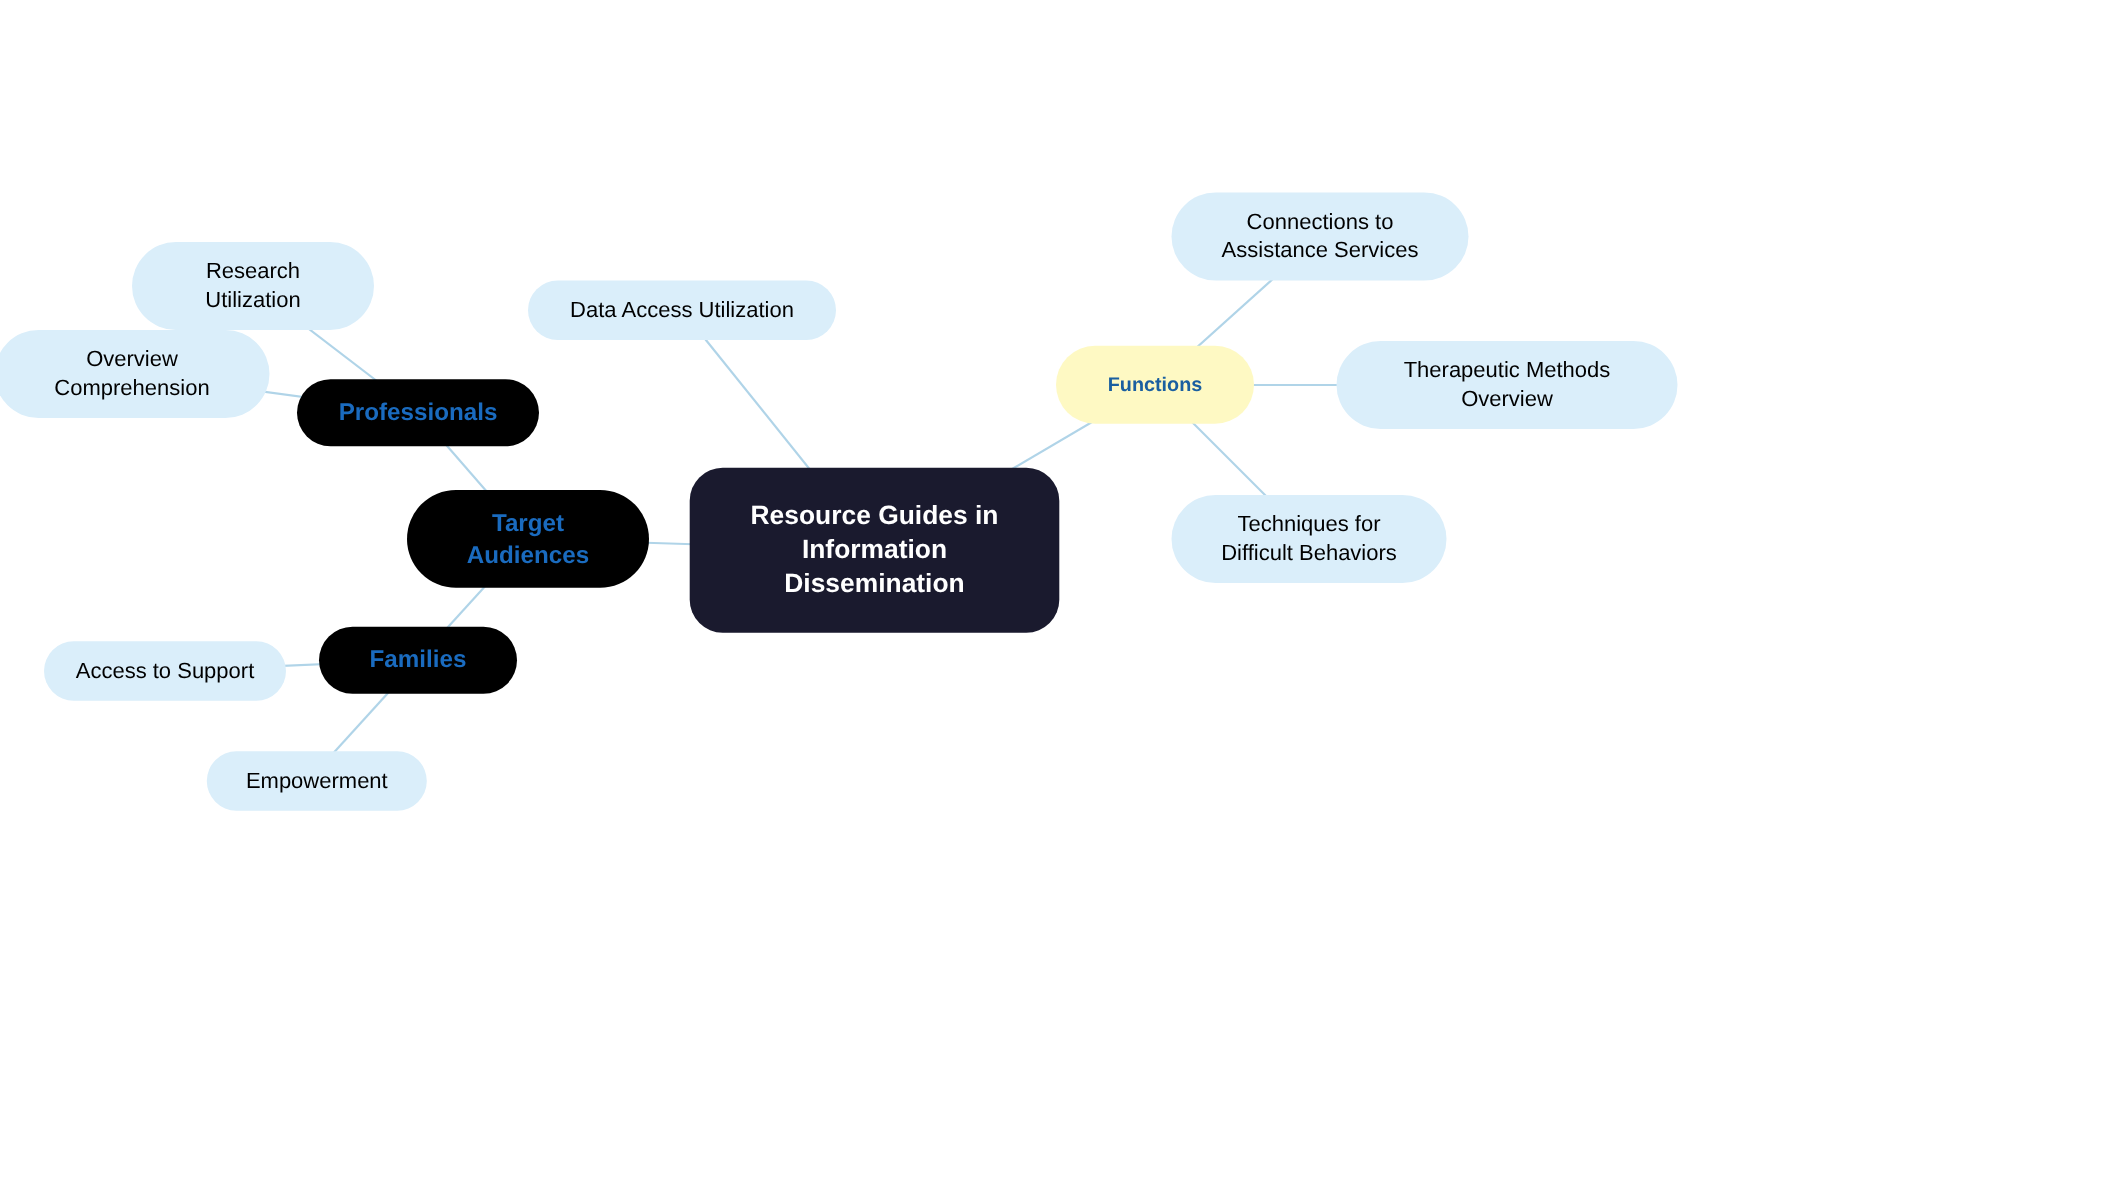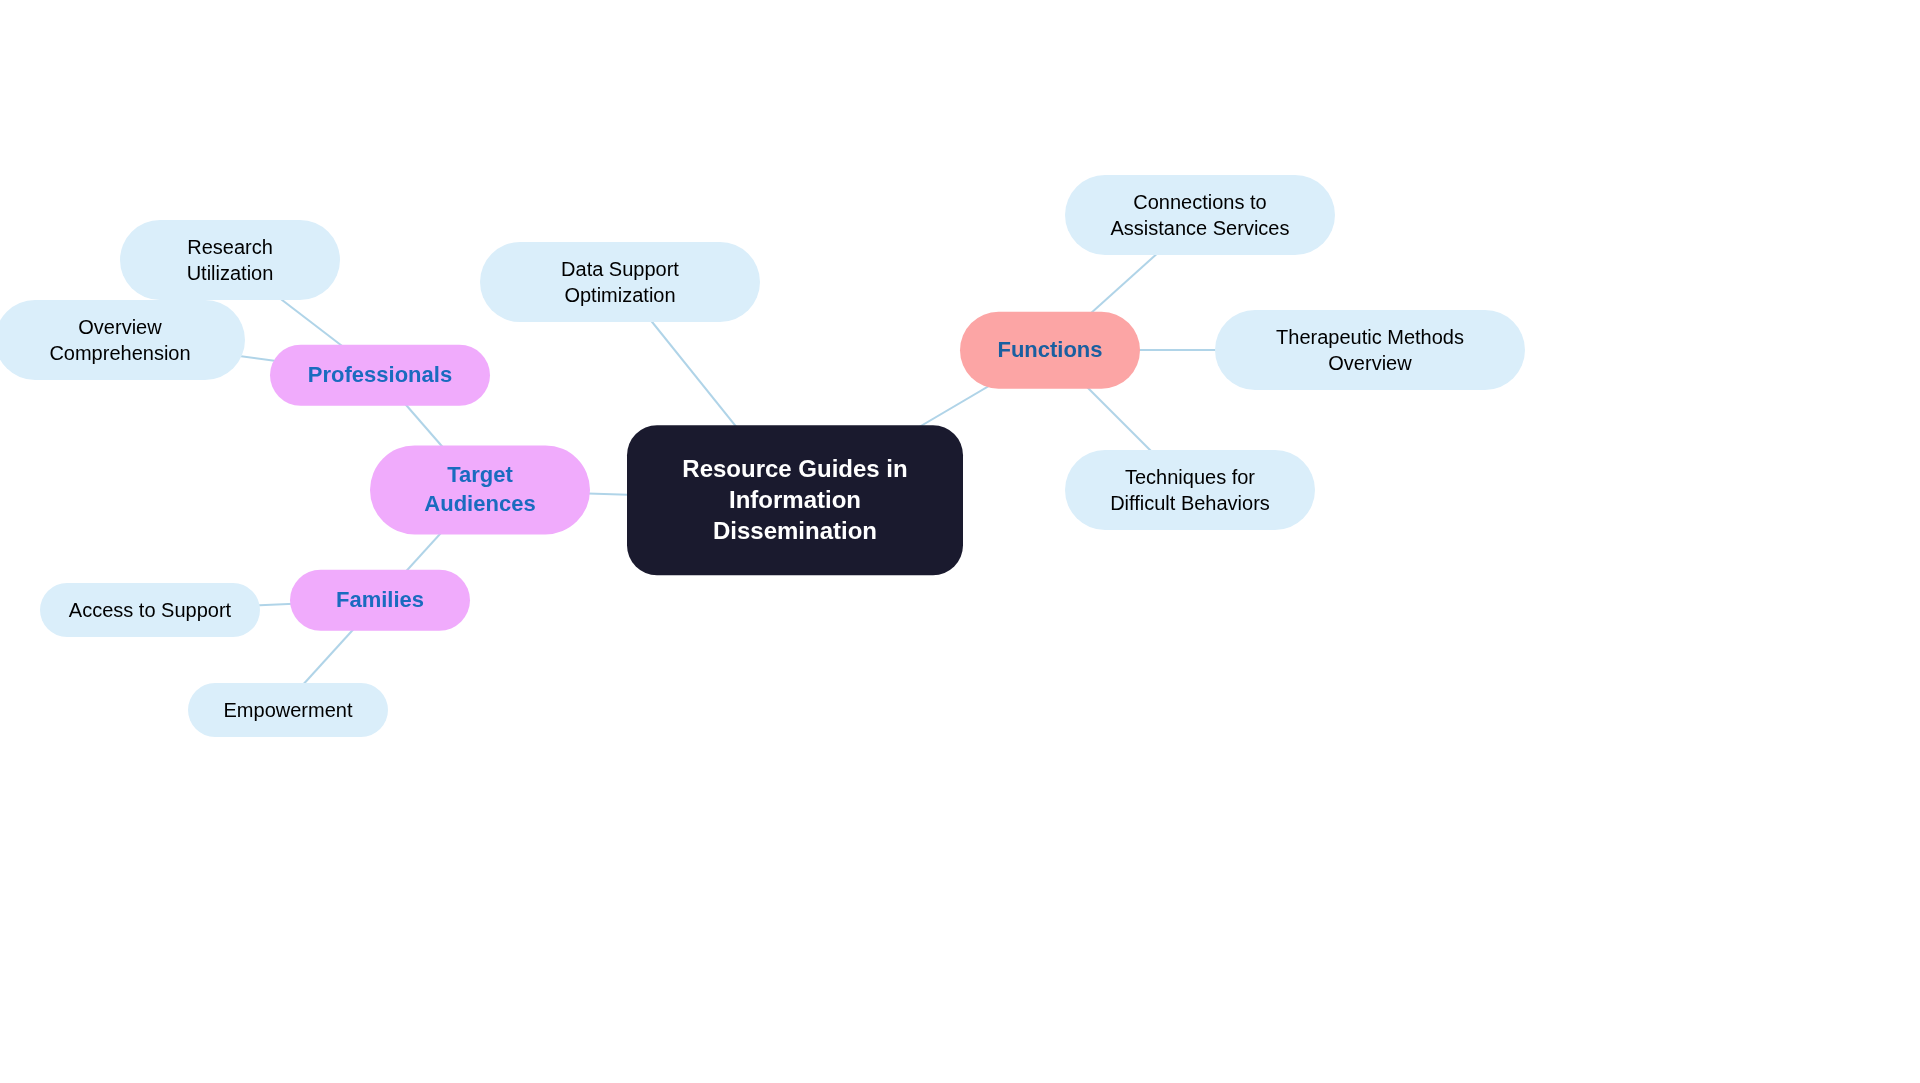--- a/index.html
+++ b/index.html
@@ -34,21 +34,21 @@
     .node-center {
       background: #1a1a2e;
       color: #ffffff;
       font-size: 24px;
       font-weight: 600;
       padding: 28px 40px;
       border-radius: 30px;
       width: 336px;
     }
     .node-branch {
-      background: #f0abfc;
+      background: #000000;
       color: #1a6bbf;
       font-size: 22px;
       font-weight: 600;
       padding: 16px 28px;
       border-radius: 50px;
       width: 220px;
     }
     .node-leaf {
       background: #daeefa;
       color: #000000;
@@ -58,23 +58,23 @@
       border-radius: 50px;
     }
     .node-leaf-wide {
       width: 280px;
     }
     .node-leaf-narrow {
       width: 220px;
       align-items: center;
     }
     .node-functions {
-      background: #fca5a5;
+      background: #fef9c3;
       color: #1a5fa0;
-      font-size: 22px;
+      font-size: 18px;
       font-weight: 700;
       padding: 24px 30px;
       border-radius: 50px;
       width: 180px;
     }
   </style>
 </head>
 <body>
 
 <svg id="mindmap-lines">
@@ -102,21 +102,21 @@
   <line x1="1050" y1="350" x2="1370" y2="350" stroke="#b0d4e8" stroke-width="2"></line>
 
   <line x1="1050" y1="350" x2="1190" y2="490" stroke="#b0d4e8" stroke-width="2"></line>
 </svg>
 
 <div class="node node-center" style="left: 795px; top: 500px;">
   <span>Resource Guides in Information Dissemination</span>
 </div>
 
 <div class="node node-leaf node-leaf-wide" style="left: 620px; top: 282px;">
-  <span>Data Support Optimization</span>
+  <span>Data Access Utilization</span>
 </div>
 
 <div class="node node-functions" style="left: 1050px; top: 350px;">
   <span>Functions</span>
 </div>
 
 <div class="node node-leaf" style="left: 1200px; top: 215px; width: 270px;">
   <span>Connections to Assistance Services</span>
 </div>
 

